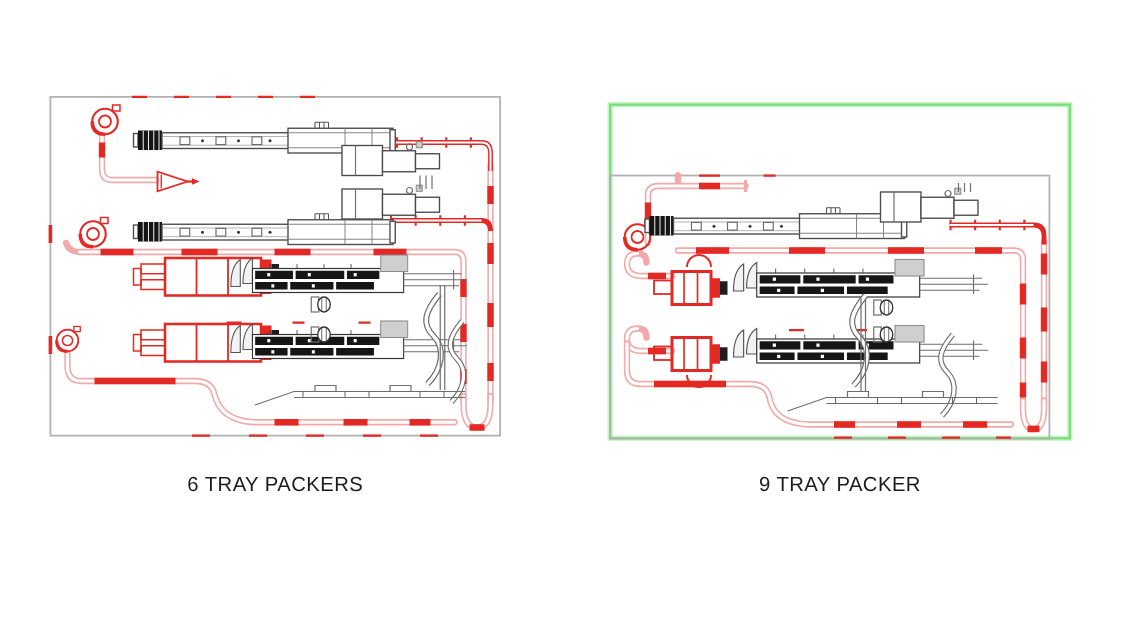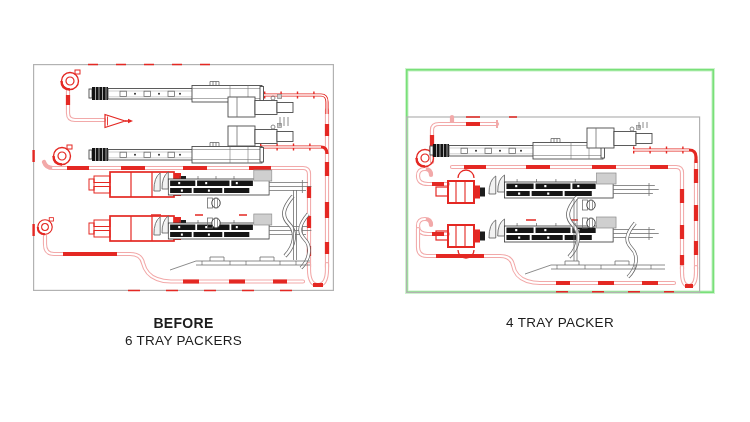--- a/index.html
+++ b/index.html
@@ -246,18 +246,17 @@
     <use href="#cpair" transform="translate(183,136)"></use>
     <use href="#cpair" transform="translate(183,154)"></use>
     <use href="#swoosh" transform="translate(163,128)"></use>
     <use href="#swoosh" transform="translate(222,154) scale(0.9)"></use>
     <path d="M168,130 V192 M171,130 V192" class="gline"></path>
     <use href="#bline" transform="translate(99,183)"></use>
   </g>
 </svg>
 
 <div class="caption" style="left:33px;width:301px;">
-  <div class="cap-title">BEFORE</div>
   <div class="cap-sub">6 TRAY PACKERS</div>
 </div>
 <div class="caption" style="left:406px;width:308px;">
-  <div class="cap-sub">4 TRAY PACKER</div>
+  <div class="cap-sub">9 TRAY PACKER</div>
 </div>
 
 </body></html>

